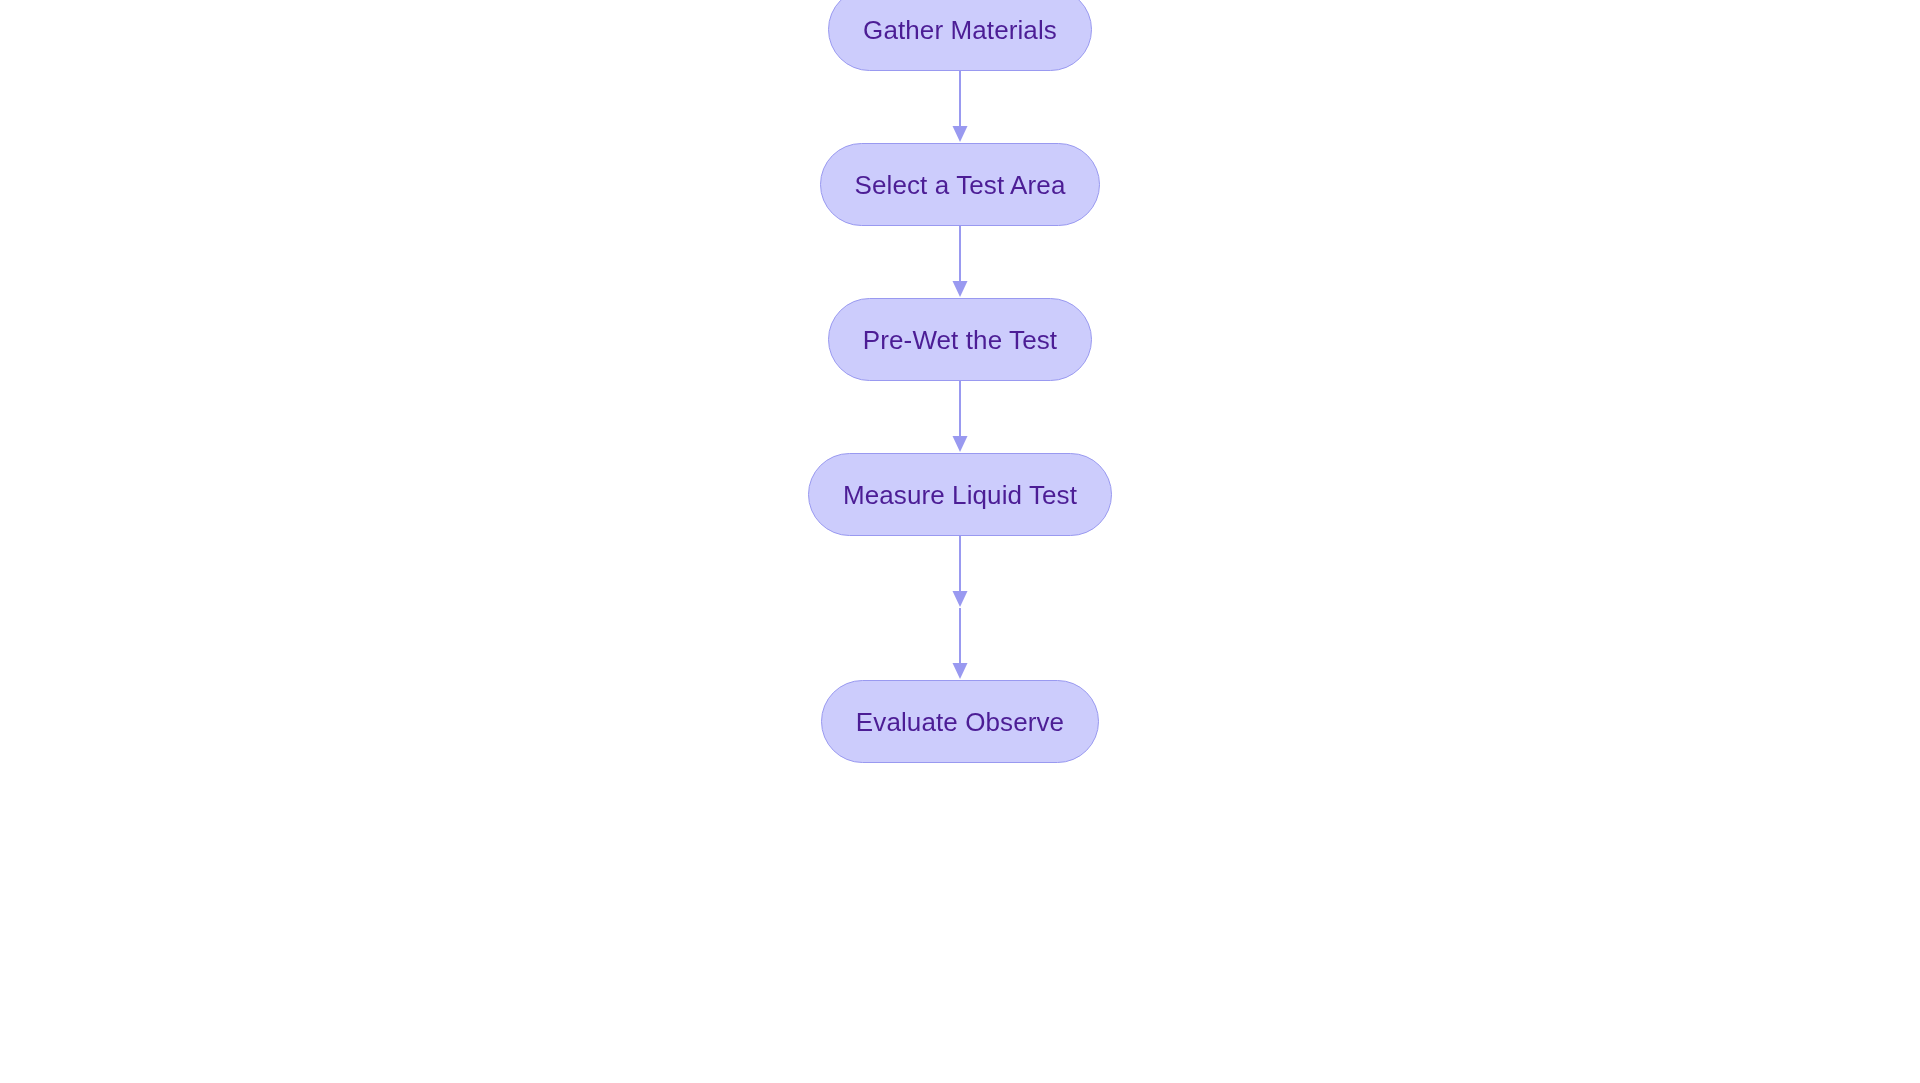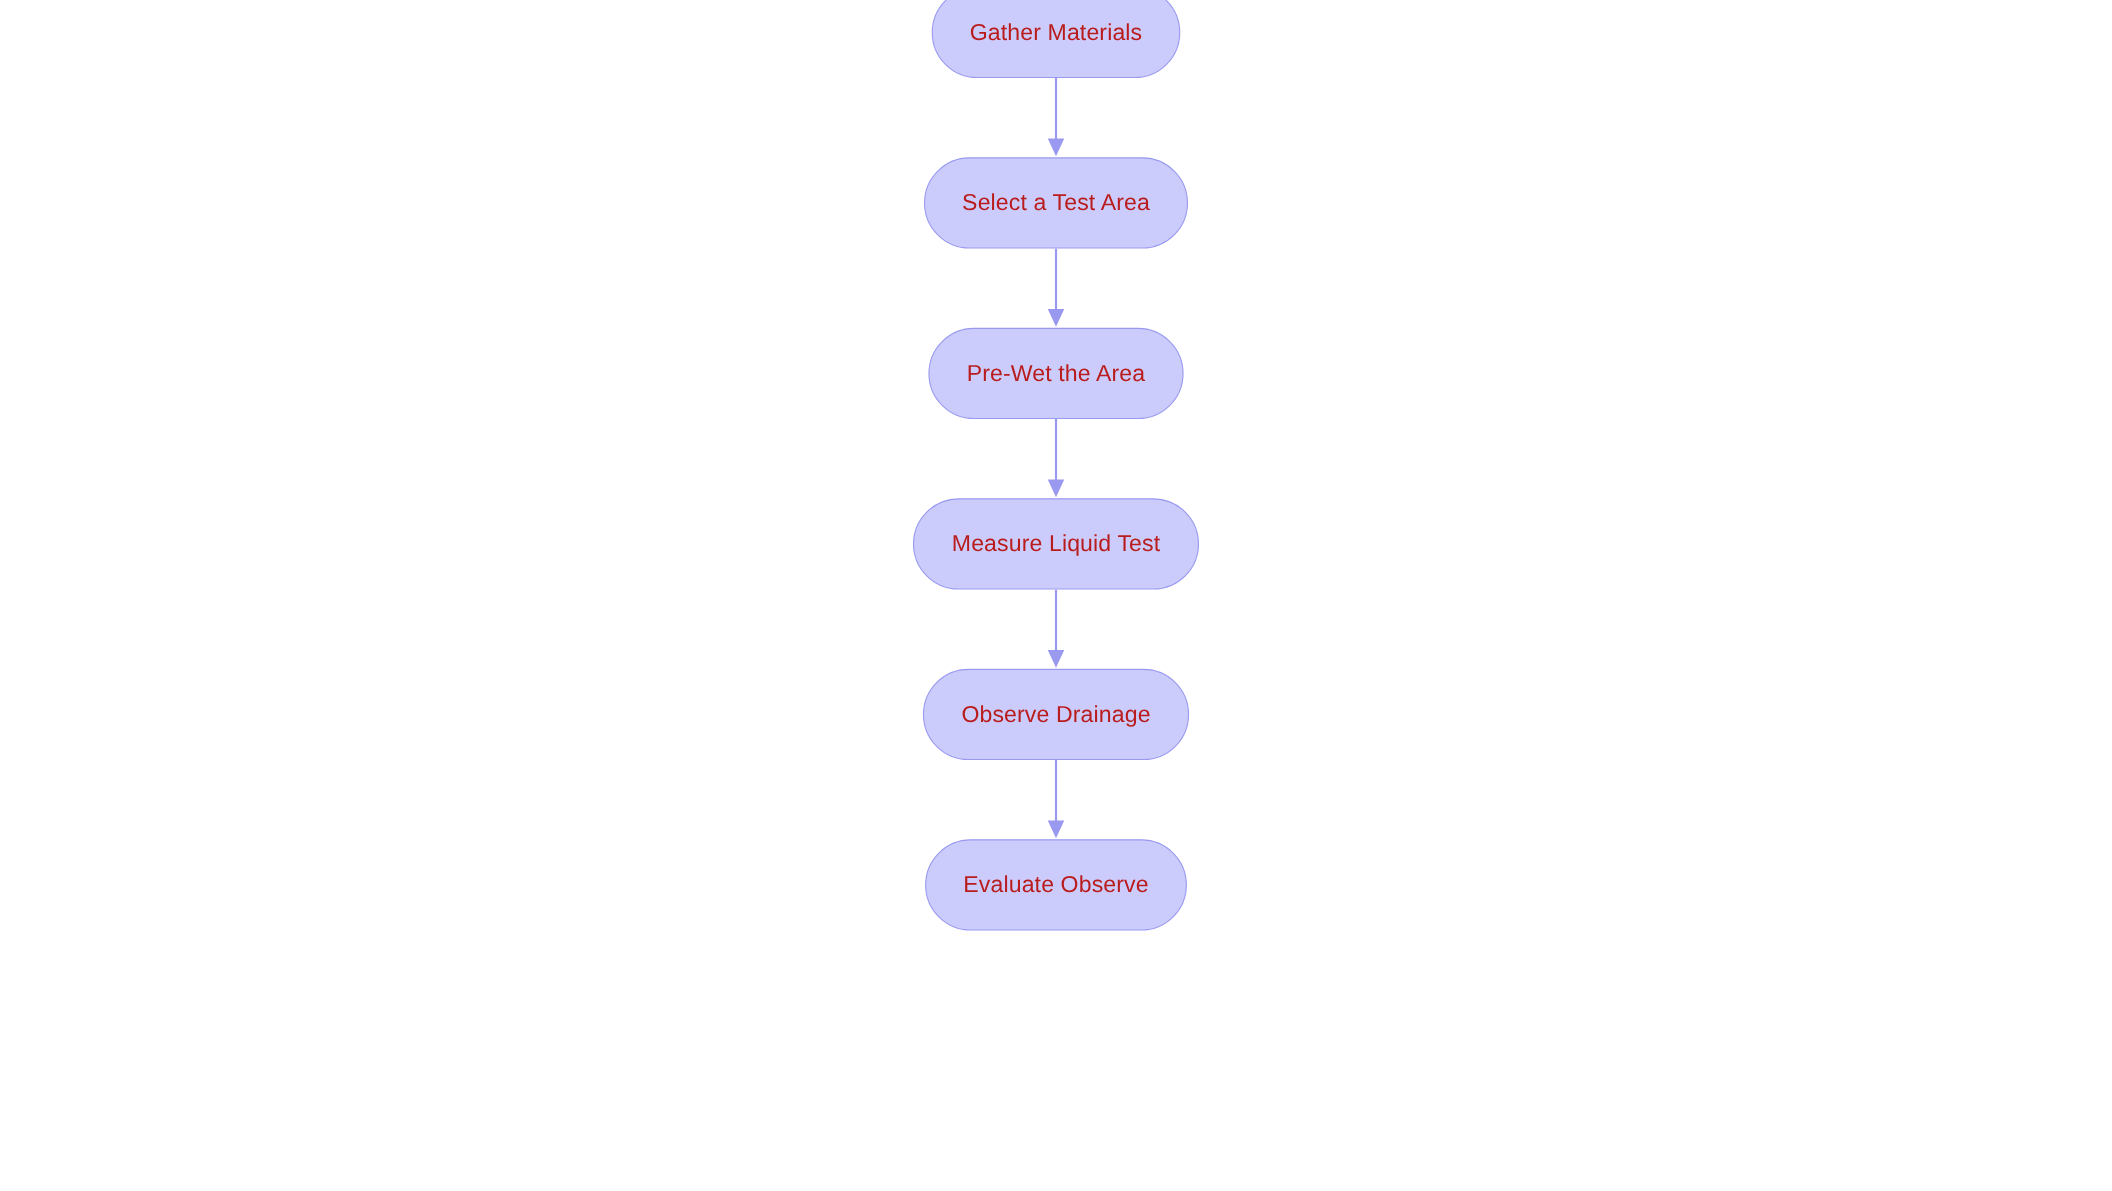--- a/index.html
+++ b/index.html
@@ -41,23 +41,23 @@
     border: 1.3px solid #9999f0;
     display: flex;
     align-items: center;
     justify-content: center;
     padding: 0 34px;
     white-space: nowrap;
   }
 
   .flow-node-label {
     font-family: "Liberation Sans", sans-serif;
-    font-size: 21px;
+    font-size: 26px;
     line-height: 1;
-    color: #b91c1c;
+    color: #4c1d95;
     letter-spacing: 0.1px;
   }
 
   
   .flow-connector {
     width: 24px;
     height: 72px;
     display: block;
   }
 </style>
@@ -79,40 +79,37 @@
     <div class="flow-node">
       <span class="flow-node-label">Select a Test Area</span>
     </div>
 
     <svg class="flow-connector" viewBox="0 0 24 72">
       <line x1="12" y1="0" x2="12" y2="58" stroke="#9999f0" stroke-width="2"></line>
       <polygon points="4.5,55 19.5,55 12,71" fill="#9999f0"></polygon>
     </svg>
 
     <div class="flow-node">
-      <span class="flow-node-label">Pre-Wet the Area</span>
+      <span class="flow-node-label">Pre-Wet the Test</span>
     </div>
 
     <svg class="flow-connector" viewBox="0 0 24 72">
       <line x1="12" y1="0" x2="12" y2="58" stroke="#9999f0" stroke-width="2"></line>
       <polygon points="4.5,55 19.5,55 12,71" fill="#9999f0"></polygon>
     </svg>
 
     <div class="flow-node">
       <span class="flow-node-label">Measure Liquid Test</span>
     </div>
 
     <svg class="flow-connector" viewBox="0 0 24 72">
       <line x1="12" y1="0" x2="12" y2="58" stroke="#9999f0" stroke-width="2"></line>
       <polygon points="4.5,55 19.5,55 12,71" fill="#9999f0"></polygon>
     </svg>
 
-    <div class="flow-node">
-      <span class="flow-node-label">Observe Drainage</span>
-    </div>
 
     <svg class="flow-connector" viewBox="0 0 24 72">
       <line x1="12" y1="0" x2="12" y2="58" stroke="#9999f0" stroke-width="2"></line>
       <polygon points="4.5,55 19.5,55 12,71" fill="#9999f0"></polygon>
     </svg>
 
     <div class="flow-node">
       <span class="flow-node-label">Evaluate Observe</span>
     </div>
 

